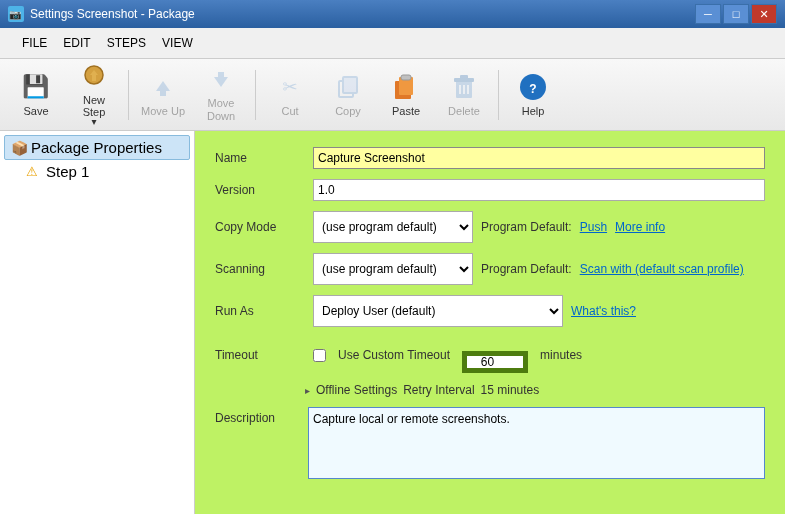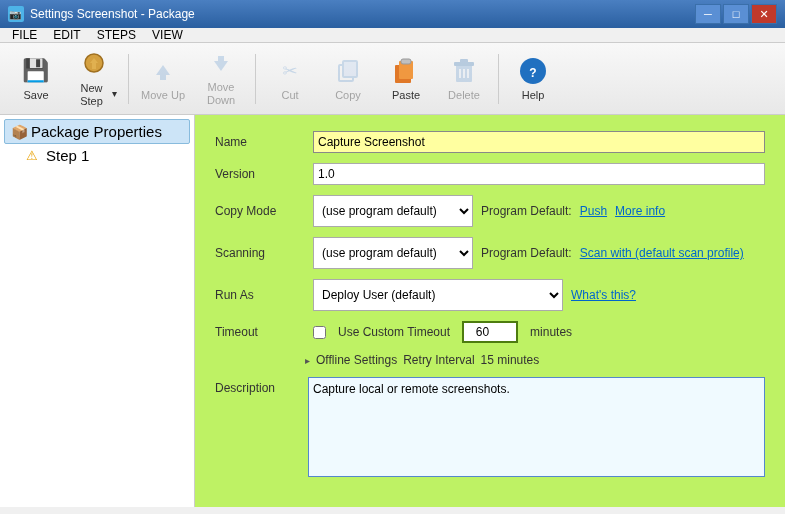--- a/index.html
+++ b/index.html
@@ -21,24 +21,24 @@
     .title-btn {
       width: 26px; height: 20px; background: #5a8fd4; border: 1px solid #3a6faa;
       color: white; font-size: 11px; cursor: pointer; display: flex; align-items: center; justify-content: center;
     }
     .title-btn.close { background: #c0392b; }
 
     
     .menu-bar {
       background: #f0f0f0;
       border-bottom: 1px solid #ccc;
-      height: 15px;
-      display: flex;
-      align-items: center;
-      padding: 0 4px;
+      height: 31px;
+      display: flex;
+      align-items: center;
+      padding: 0 14px;
     }
     .menu-item {
       padding: 2px 8px;
       cursor: pointer;
       font-size: 12px;
     }
 
     
     .toolbar {
       background: linear-gradient(to bottom, #f8f8f8, #e8e8e8);
@@ -144,21 +144,21 @@
       background: white;
       padding: 0 4px;
       font-size: 12px;
       min-width: 160px;
     }
     .form-note { color: #333; font-size: 12px; }
     .form-link { color: #0066cc; text-decoration: underline; cursor: pointer; font-size: 12px; }
 
     .checkbox-wrap { display: flex; align-items: center; gap: 12px; }
     .form-checkbox { width: 13px; height: 13px; }
-    .number-input { width: 56px; height: 22px; border: 2px solid #4d7c0f; text-align: center; font-size: 12px; }
+    .number-input { width: 66px; height: 22px; border: 5px solid #4d7c0f; text-align: center; font-size: 12px; margin-top: 14px; }
 
     .offline-section {
       display: flex;
       align-items: center;
       gap: 6px;
       margin-bottom: 10px;
       padding-left: 90px;
     }
     .offline-toggle { font-size: 10px; color: #555; cursor: pointer; }
     .offline-label { color: #333; font-size: 12px; }
@@ -170,32 +170,33 @@
     }
     .description-label {
       width: 90px;
       color: #333;
       font-size: 12px;
       padding-top: 4px;
       flex-shrink: 0;
     }
     .description-textarea {
       flex: 1;
-      height: 100px;
+      height: 72px;
       border: 1px solid #5588cc;
       padding: 4px;
       font-size: 12px;
       background: #f0faff;
       resize: none;
       outline: none;
     }
 
     
     .new-step-wrap {
       display: flex;
+      flex-direction: column;
       align-items: center;
       gap: 0;
     }
     .new-step-arrow { font-size: 10px; color: #333; margin-top: -2px; }
   </style>
 </head>
 <body>
 
 <div class="title-bar">
   <div class="title-bar-left">

